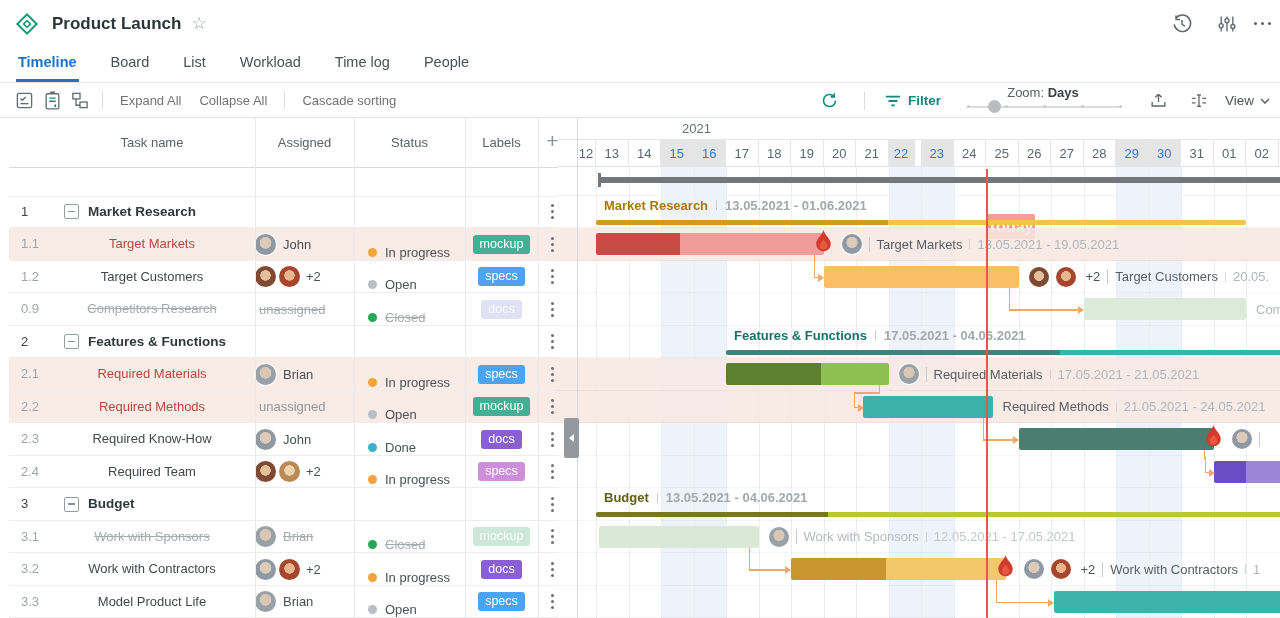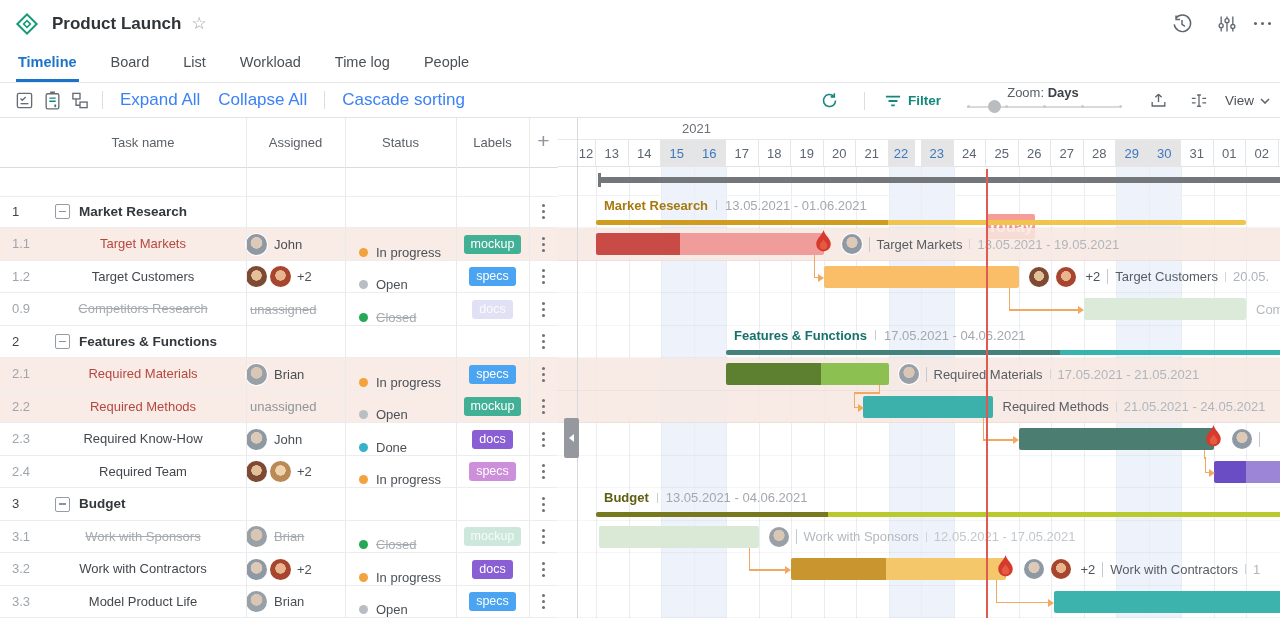--- a/index.html
+++ b/index.html
@@ -11,33 +11,33 @@
   #star{font-size:17px;color:#9aa0a6;margin-left:10px;cursor:pointer;}
   #top-icons{position:absolute;right:16px;top:0;height:47px;display:flex;align-items:center;gap:24px;color:#5f666d;}
   .hdots{width:3px;height:3px;border-radius:50%;background:#5f666d;box-shadow:-7px 0 0 #5f666d,7px 0 0 #5f666d;}
   
   #tabs{position:absolute;left:0;top:47px;width:1280px;height:36px;border-bottom:1px solid #e6e7e9;display:flex;align-items:flex-end;padding-left:16px;box-sizing:border-box;}
   .tab{font-size:14.5px;color:#4a5056;padding:0 2px 9px 2px;margin-right:30px;cursor:pointer;border-bottom:3px solid transparent;}
   .tab.active{color:#1a73c9;font-weight:bold;border-bottom-color:#1a73c9;}
   
   #toolbar{position:absolute;left:0;top:83px;width:1280px;height:35px;border-bottom:1px solid #e2e3e5;display:flex;align-items:center;padding-left:10px;box-sizing:border-box;}
   .tb-icon{width:28px;height:26px;display:flex;align-items:center;justify-content:center;cursor:pointer;}
-  .tb-btn{font-size:17px;color:#3b82f6;margin:0 9px;cursor:pointer;white-space:nowrap;}
+  .tb-btn{font-size:13px;color:#737373;margin:0 9px;cursor:pointer;white-space:nowrap;}
   .vsep{width:1px;height:18px;background:#dcdddf;margin:0 8px;}
   #tb-right{position:absolute;right:10px;top:0;height:35px;display:flex;align-items:center;gap:12px;}
   #filter-btn{display:flex;align-items:center;gap:7px;color:#12897c;font-size:13.5px;font-weight:bold;cursor:pointer;}
   #zoomblock{width:180px;height:35px;position:relative;}
   #zoomlabel{position:absolute;left:0;right:0;top:2px;text-align:center;font-size:13px;color:#5a6066;}
   #zoomlabel b{color:#3c4248;}
   #ztrack{position:absolute;left:14px;right:14px;top:23px;height:2px;background:#d8dadc;}
   .ztick{position:absolute;top:-1px;width:3px;height:3px;border-radius:50%;background:#c6c9cc;}
   #zhandle{position:absolute;top:-6px;width:13px;height:13px;border-radius:50%;background:#b9bdc0;cursor:pointer;}
   #viewbtn{display:flex;align-items:center;gap:6px;font-size:13.5px;color:#4c5258;cursor:pointer;}
   
-  #tbl{position:absolute;left:0;top:118px;width:558px;height:500px;border-right:1px solid #dcdde0;overflow:hidden;background:#fff;}
+  #tbl{position:absolute;left:9px;top:118px;width:558px;height:500px;border-right:1px solid #dcdde0;overflow:hidden;background:#fff;}
   .colline{position:absolute;top:0;height:500px;width:1px;background:#e9eaec;z-index:5;}
   #thead{position:absolute;left:0;top:0;width:558px;height:49px;border-bottom:1px solid #dadbde;font-size:13px;color:#5b6167;}
   .th{position:absolute;top:0;height:49px;line-height:49px;text-align:center;}
   #th-plus{position:absolute;left:529px;width:29px;top:0;height:49px;line-height:46px;text-align:center;font-size:21px;color:#8e959c;cursor:pointer;}
   #tempty{position:absolute;left:0;top:49px;width:558px;height:28.5px;border-bottom:1px solid #ededee;}
   .t-row{position:absolute;left:0;width:558px;height:32.5px;border-bottom:1px solid #ededee;box-sizing:border-box;font-size:13px;}
   .t-row.pink{background:#f9ece6;}
   .c-num{position:absolute;left:12px;top:0;height:32.5px;line-height:32.5px;color:#a0a5ab;}
   .c-num.grp{color:#3f444a;}
   .c-name{position:absolute;left:40px;width:206px;height:32.5px;line-height:32.5px;text-align:center;color:#43474d;white-space:nowrap;overflow:hidden;}
@@ -72,21 +72,21 @@
   .d-cell{position:absolute;top:0;height:27px;line-height:27px;text-align:center;font-size:13px;color:#5b6671;border-right:1px solid #e4e7ea;box-sizing:border-box;}
   .d-cell.wk{background:#e5e5e5;color:#3c77c2;}
   .wk-col{position:absolute;top:49px;height:451px;background:#eef3fb;z-index:0;}
   .grid-v{position:absolute;top:49px;height:451px;width:1px;background:#ebeef1;z-index:1;}
   .g-row{position:absolute;left:0;width:722px;height:32.5px;border-bottom:1px solid rgba(0,0,0,0.04);box-sizing:border-box;z-index:3;}
   .g-row.pink{background:rgba(247,232,226,0.85);}
   .g-bar{position:absolute;top:5px;height:22px;border-radius:2px;z-index:4;}
   .g-sum-bar{position:absolute;top:24px;height:5px;border-radius:2px;z-index:4;}
   .g-sum-label{position:absolute;top:2px;font-size:13px;white-space:nowrap;z-index:5;display:flex;align-items:center;gap:8px;}
   .g-sum-label b{font-size:13px;}
-  .g-sum-dates{color:#a3a8ae;font-weight:normal;}
+  .g-sum-dates{color:#a3a8ae;font-weight:bold;}
   .gs1{width:1px;height:10px;background:#c9cdd2;display:inline-block;}
   .g-meta{position:absolute;top:0;height:32.5px;display:flex;align-items:center;gap:7px;white-space:nowrap;z-index:5;}
   .g-meta .av{width:20px;height:20px;}
   .gsep{width:1px;height:15px;background:#c6cad0;}
   .gsep2{width:1px;height:10px;background:#d2d6da;}
   .g-name{font-size:13px;color:#575d64;}
   .g-name.gm{color:#b4b9bf;text-decoration:none;}
   .g-dates{font-size:13px;color:#b0b5bb;}
   .g-dates.gm2{color:#c3c7cc;}
   .flame{position:absolute;top:1px;z-index:6;}

